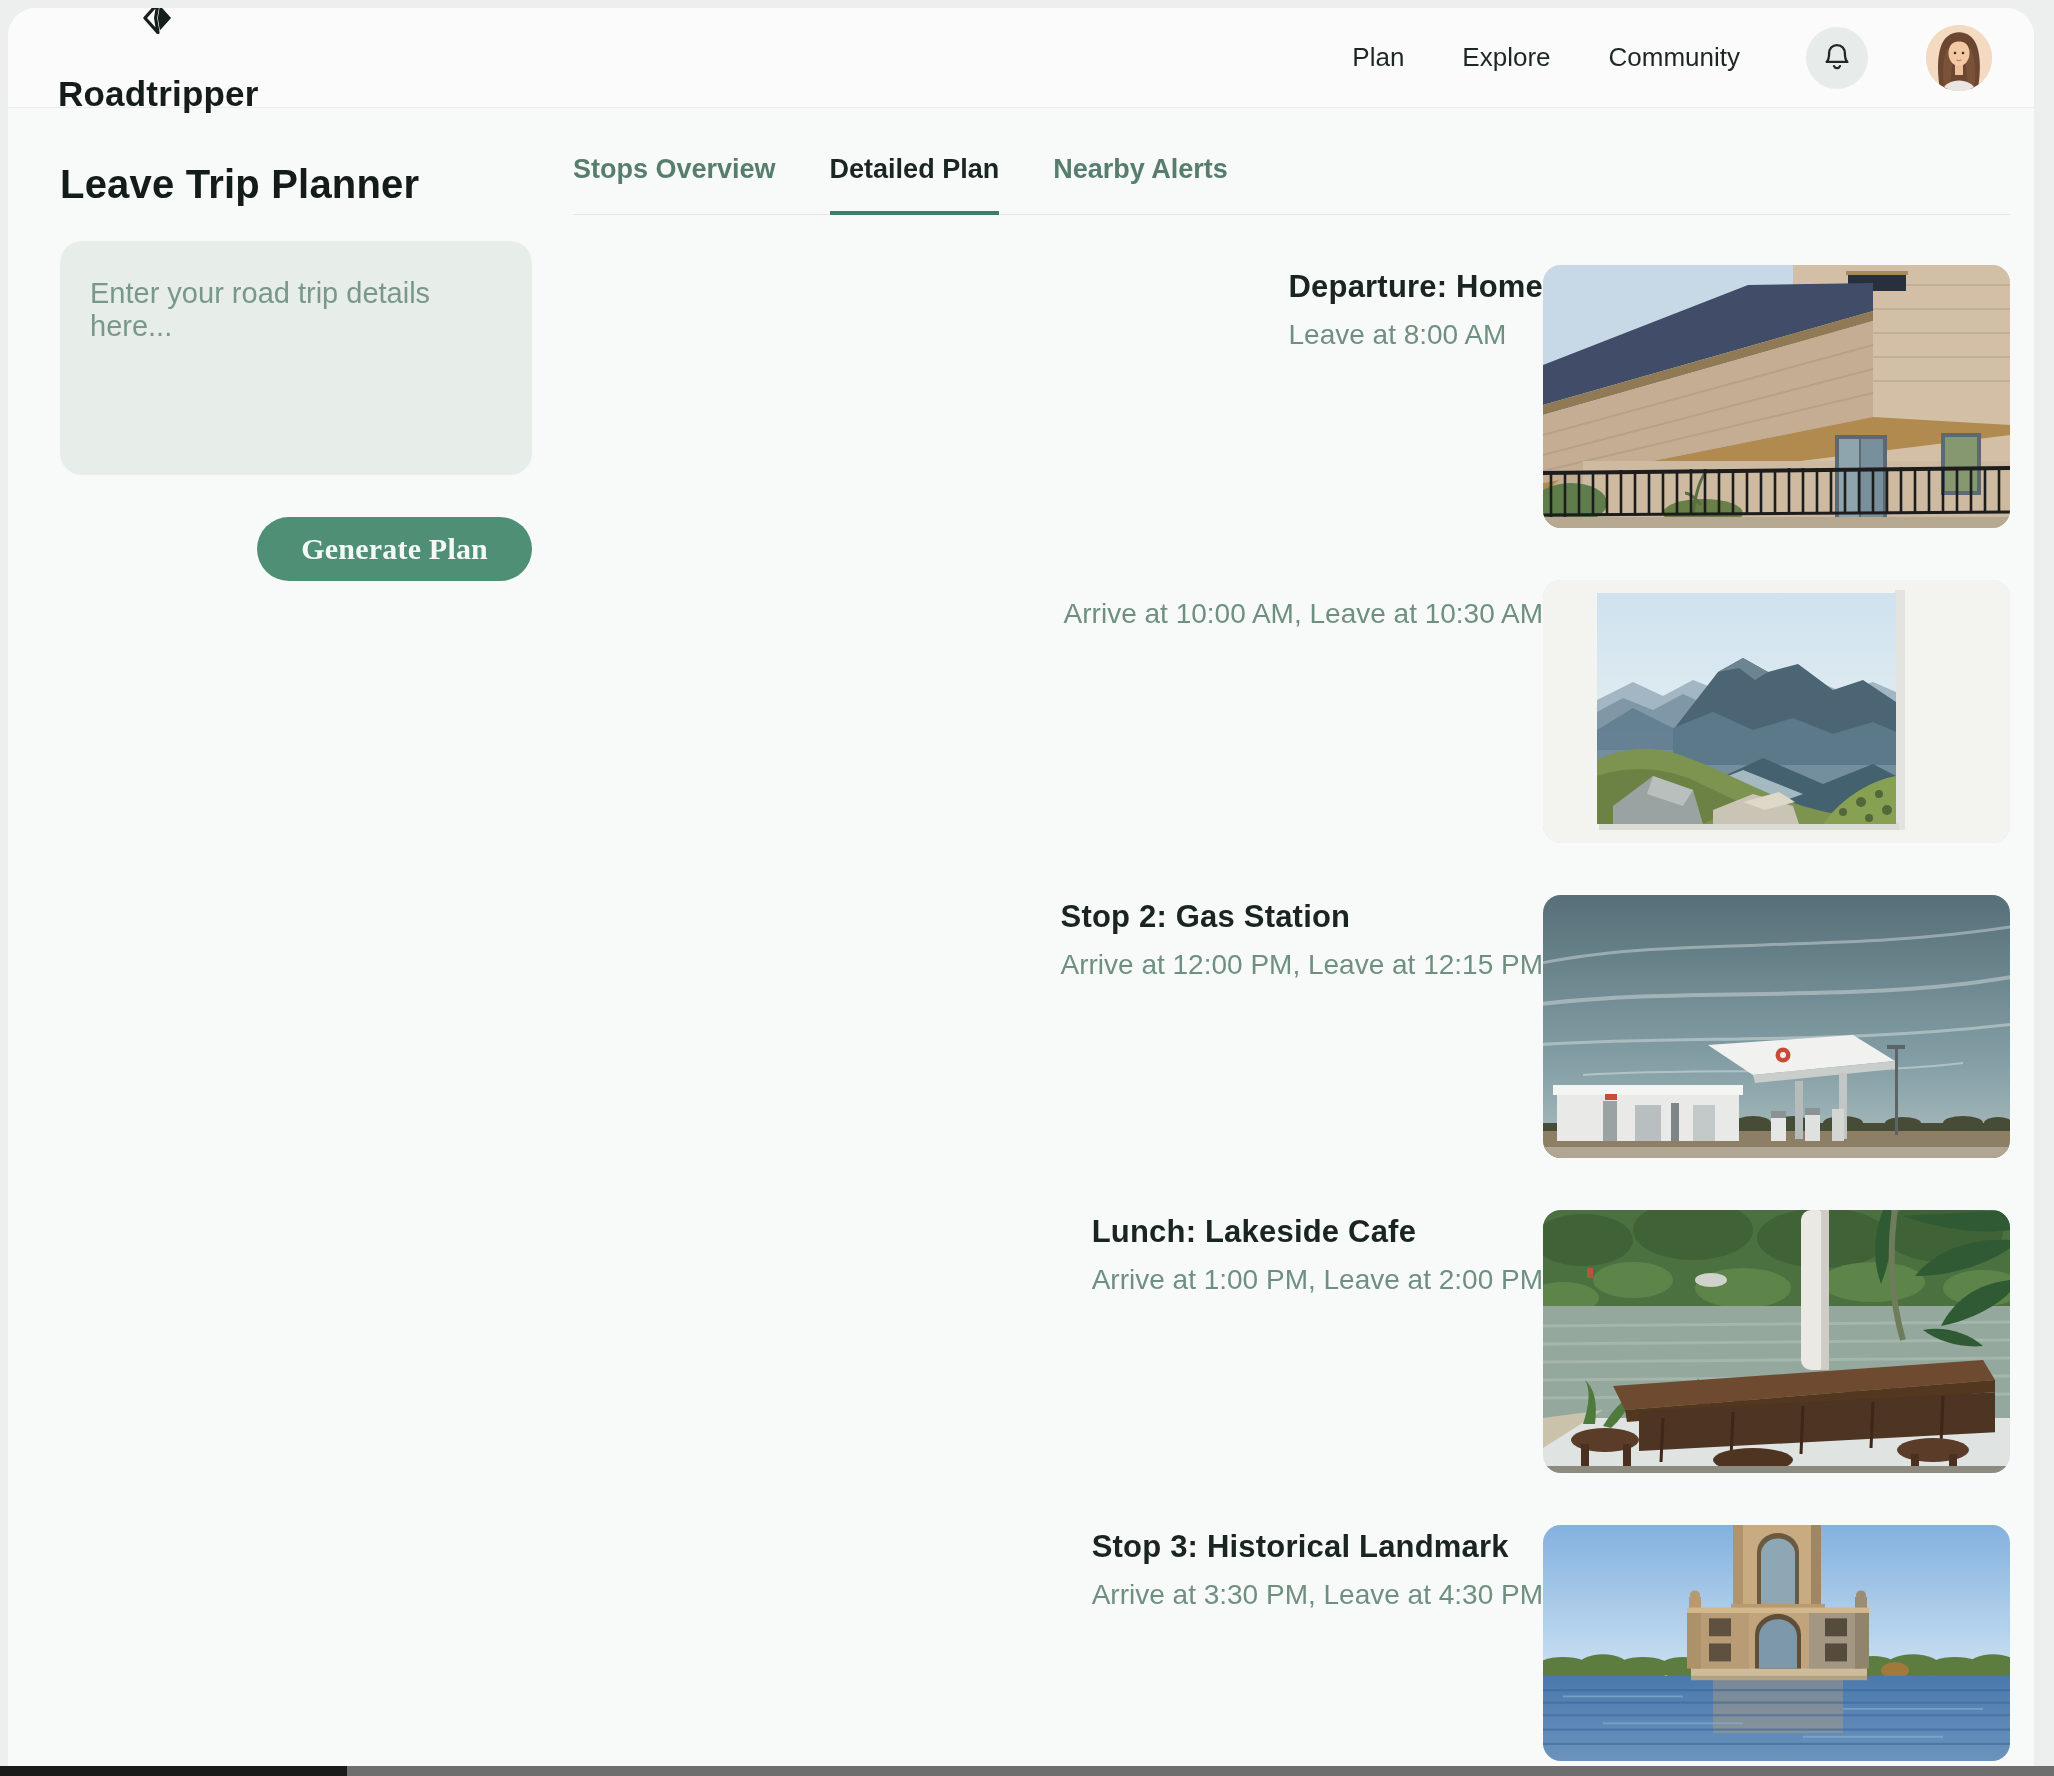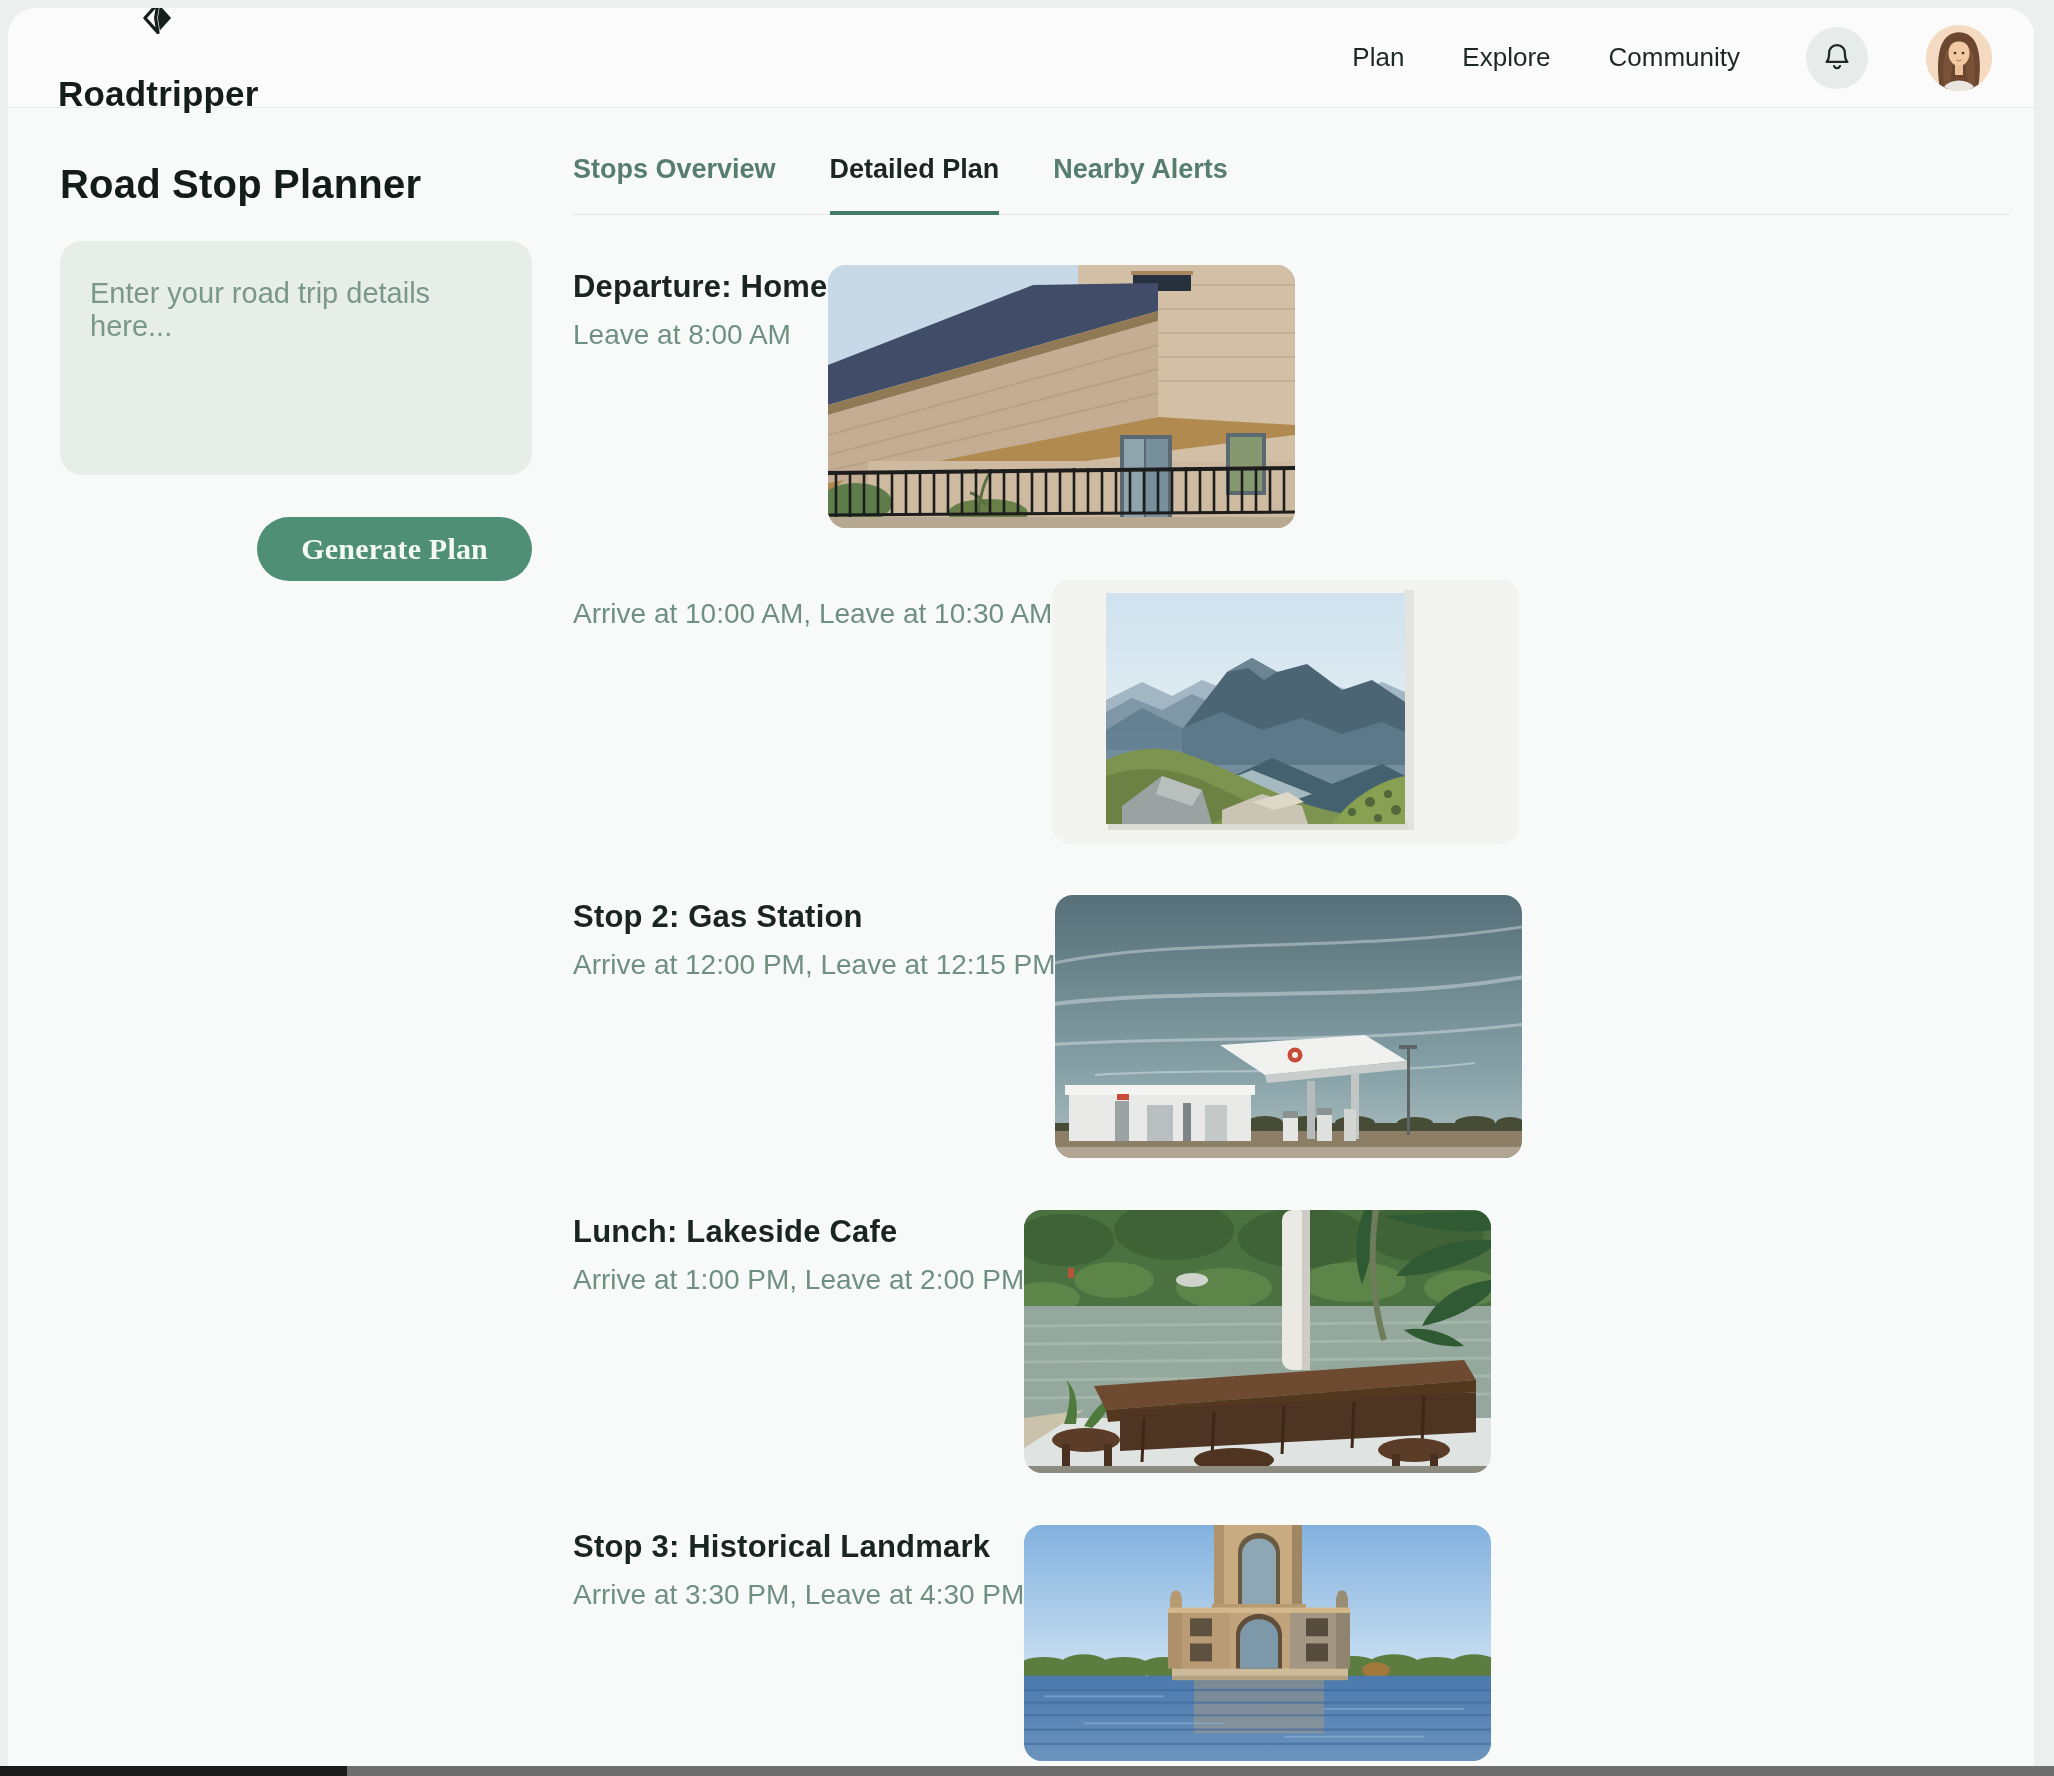--- a/index.html
+++ b/index.html
@@ -55,21 +55,21 @@
   
   .main { position:absolute; left:565px; top:100px; width:1437px; }
   .tabs { display:flex; gap:54px; padding-top:46px; border-bottom:1px solid #e4e8e5; }
   .tab {
     font-size:27px; font-weight:bold; color:#567d6d; padding-bottom:26px; cursor:pointer;
     border-bottom:4px solid transparent; margin-bottom:-1px;
   }
   .tab.active { color:#1b2521; border-bottom-color:#3f7e65; }
   .stops { }
   .stop-row {
-    height:315px; display:flex; justify-content:flex-start; align-items:flex-start;
+    height:315px; display:flex; justify-content:flex-end; align-items:flex-start;
     padding-top:50px;
   }
   .stop-text { padding-top:4px; }
   .stop-title { font-size:31px; font-weight:bold; color:#1a2420; letter-spacing:.2px; }
   .stop-schedule { font-size:28px; color:#6f9081; margin-top:14px; }
   .photo {
     width:467px; height:263px; border-radius:18px; overflow:hidden; flex:none; background:#dfe3e1;
   }
   .photo--short { height:236px; }
   .photo svg { width:100%; height:100%; display:block; }
@@ -114,21 +114,21 @@
           <circle cx="29" cy="28" r="1.3" fill="#3a2b20"></circle>
           <circle cx="37" cy="28" r="1.3" fill="#3a2b20"></circle>
           <path d="M31 35 q2 1.4 4 0" stroke="#b97a63" stroke-width="1.1" fill="none" stroke-linecap="round"></path>
           <path d="M16 66 C20 52 46 52 50 66 Z" fill="#e9e5e0"></path>
         </svg>
       </span>
     </div>
   </div>
 
   <div class="planner">
-    <h1 class="planner-title">Road Stop Planner</h1>
+    <h1 class="planner-title">Leave Trip Planner</h1>
     <textarea class="trip-input" placeholder="Enter your road trip details here..." style=""></textarea>
     <div class="btn-row">
       <button class="generate-btn">Generate Plan</button>
     </div>
   </div>
 
   <div class="main">
     <div class="tabs">
       <span class="tab">Stops Overview</span>
       <span class="tab active">Detailed Plan</span>

